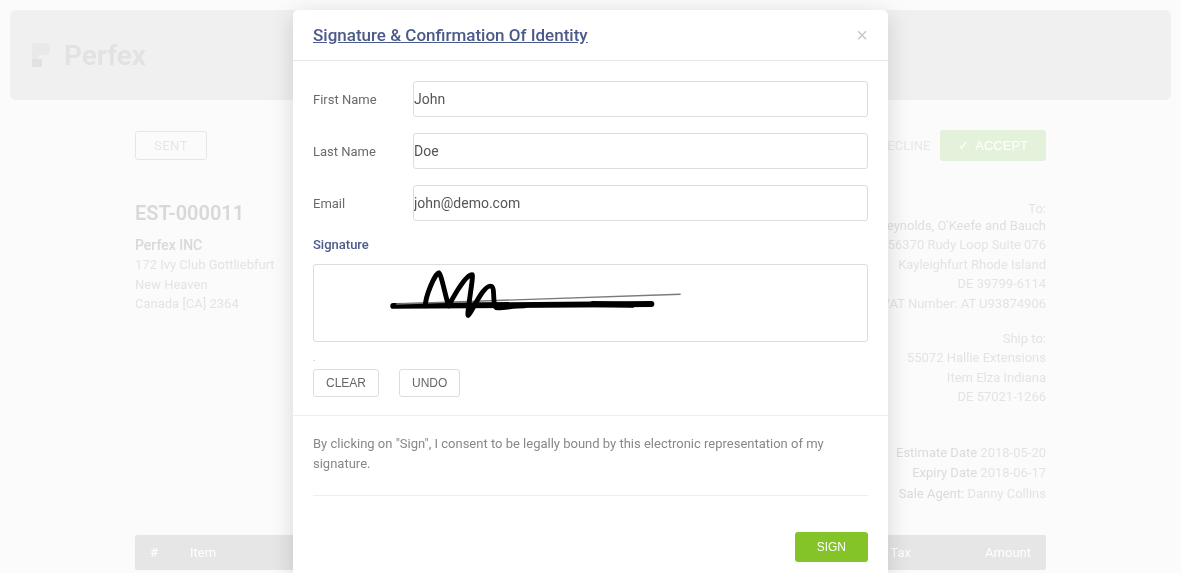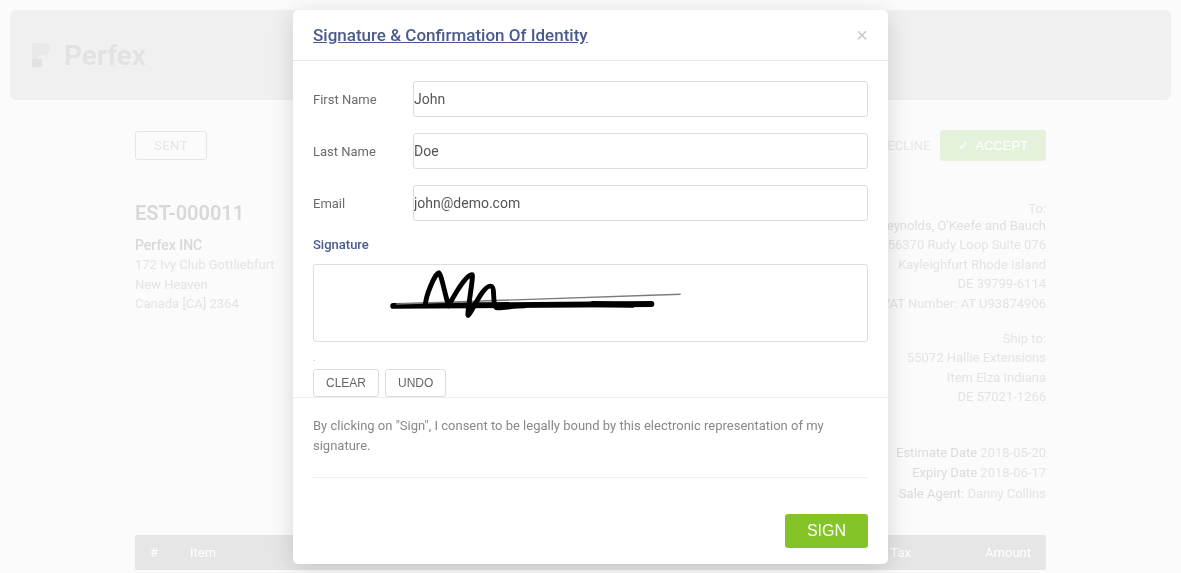--- a/index.html
+++ b/index.html
@@ -221,21 +221,22 @@
       border: 1px solid #ddd;
       border-radius: 3px;
       height: 78px;
       width: 100%;
       position: relative;
       margin-bottom: 10px;
       background: #fff;
     }
     .sig-btns {
       display: flex;
-      gap: 6px;
+      gap: 20px;
+      margin-bottom: 18px;
     }
     .sig-btn {
       padding: 6px 12px;
       border: 1px solid #ddd;
       background: #fff;
       color: #666;
       font-size: 12px;
       border-radius: 3px;
       cursor: pointer;
     }
@@ -266,21 +267,21 @@
       cursor: pointer;
       font-size: 13px;
     }
     .btn-sign {
       background: #84c429;
       border: none;
       color: #fff;
       padding: 8px 22px;
       border-radius: 3px;
       cursor: pointer;
-      font-size: 16px;
+      font-size: 12px;
       font-weight: 500;
     }
   </style>
 </head>
 <body>
 
 <div class="page">
   <div class="topbar">
     <div class="logo">
       <span class="logo-icon">

